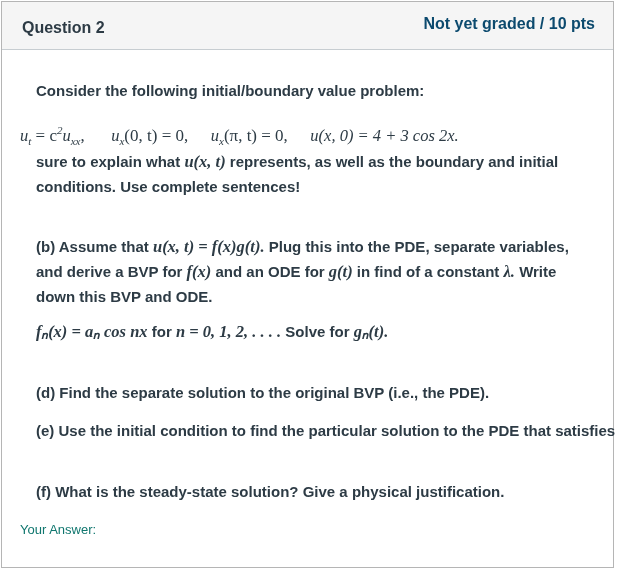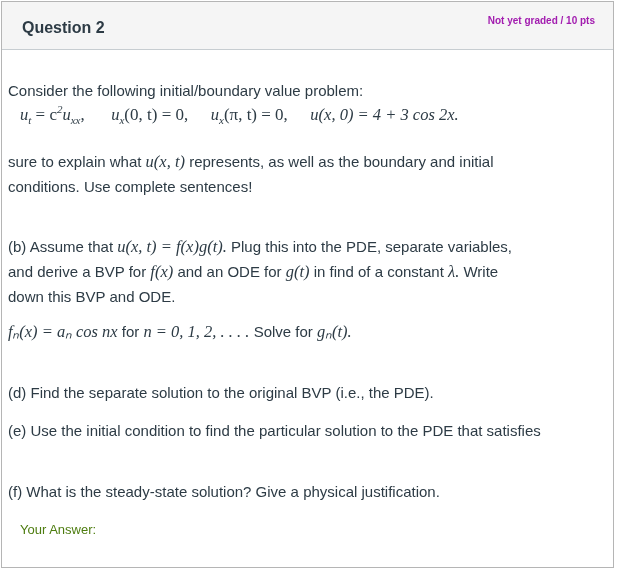--- a/index.html
+++ b/index.html
@@ -3,27 +3,27 @@
 <meta charset="utf-8">
 <style>
   html, body { margin:0; padding:0; background:#ffffff; }
   body { width:619px; height:575px; position:relative; overflow:hidden;
          font-family:"Liberation Sans", sans-serif; color:#2d3b45; }
   .card { position:absolute; left:1px; top:1px; width:613px; height:567px;
           border:1px solid #b5b5b5; box-sizing:border-box; background:#fff; }
   .header { height:48px; background:#f5f5f5; border-bottom:1px solid #c7cdd1;
             position:relative; box-sizing:border-box; }
   .qtitle { position:absolute; left:20px; top:17px; font-size:16px; font-weight:bold; color:#2d3b45; }
-  .pts { position:absolute; right:18px; top:13px; font-size:10px; font-weight:bold; color:#a21caf; }
+  .pts { position:absolute; right:18px; top:13px; font-size:16px; font-weight:bold; color:#0c4a6e; }
   .intro { position:absolute; left:20px; top:77px; }
   .m { font-family:"Liberation Serif", serif; font-style:italic; font-size:16.5px; }
   .r { font-style:normal; }
-  .eqn { position:absolute; left:20px; top:103px; font-family:"Liberation Serif", serif; font-size:17px; white-space:nowrap; }
-  .part { position:absolute; left:8px; width:580px; font-size:15px; line-height:25px; }
-  .answer { position:absolute; left:20px; top:522px; font-size:13px; color:#4d7c0f; }
+  .eqn { position:absolute; left:20px; top:124px; font-family:"Liberation Serif", serif; font-size:17px; white-space:nowrap; }
+  .part { position:absolute; left:36px; width:580px; font-size:15px; line-height:25px;font-weight:bold; }
+  .answer { position:absolute; left:20px; top:522px; font-size:13px; color:#0f766e; }
 </style>
 </head>
 <body>
 
 <div class="card">
   <div class="header">
     <span class="qtitle">Question 2</span>
     <span class="pts">Not yet graded / 10 pts</span>
   </div>
 </div>

